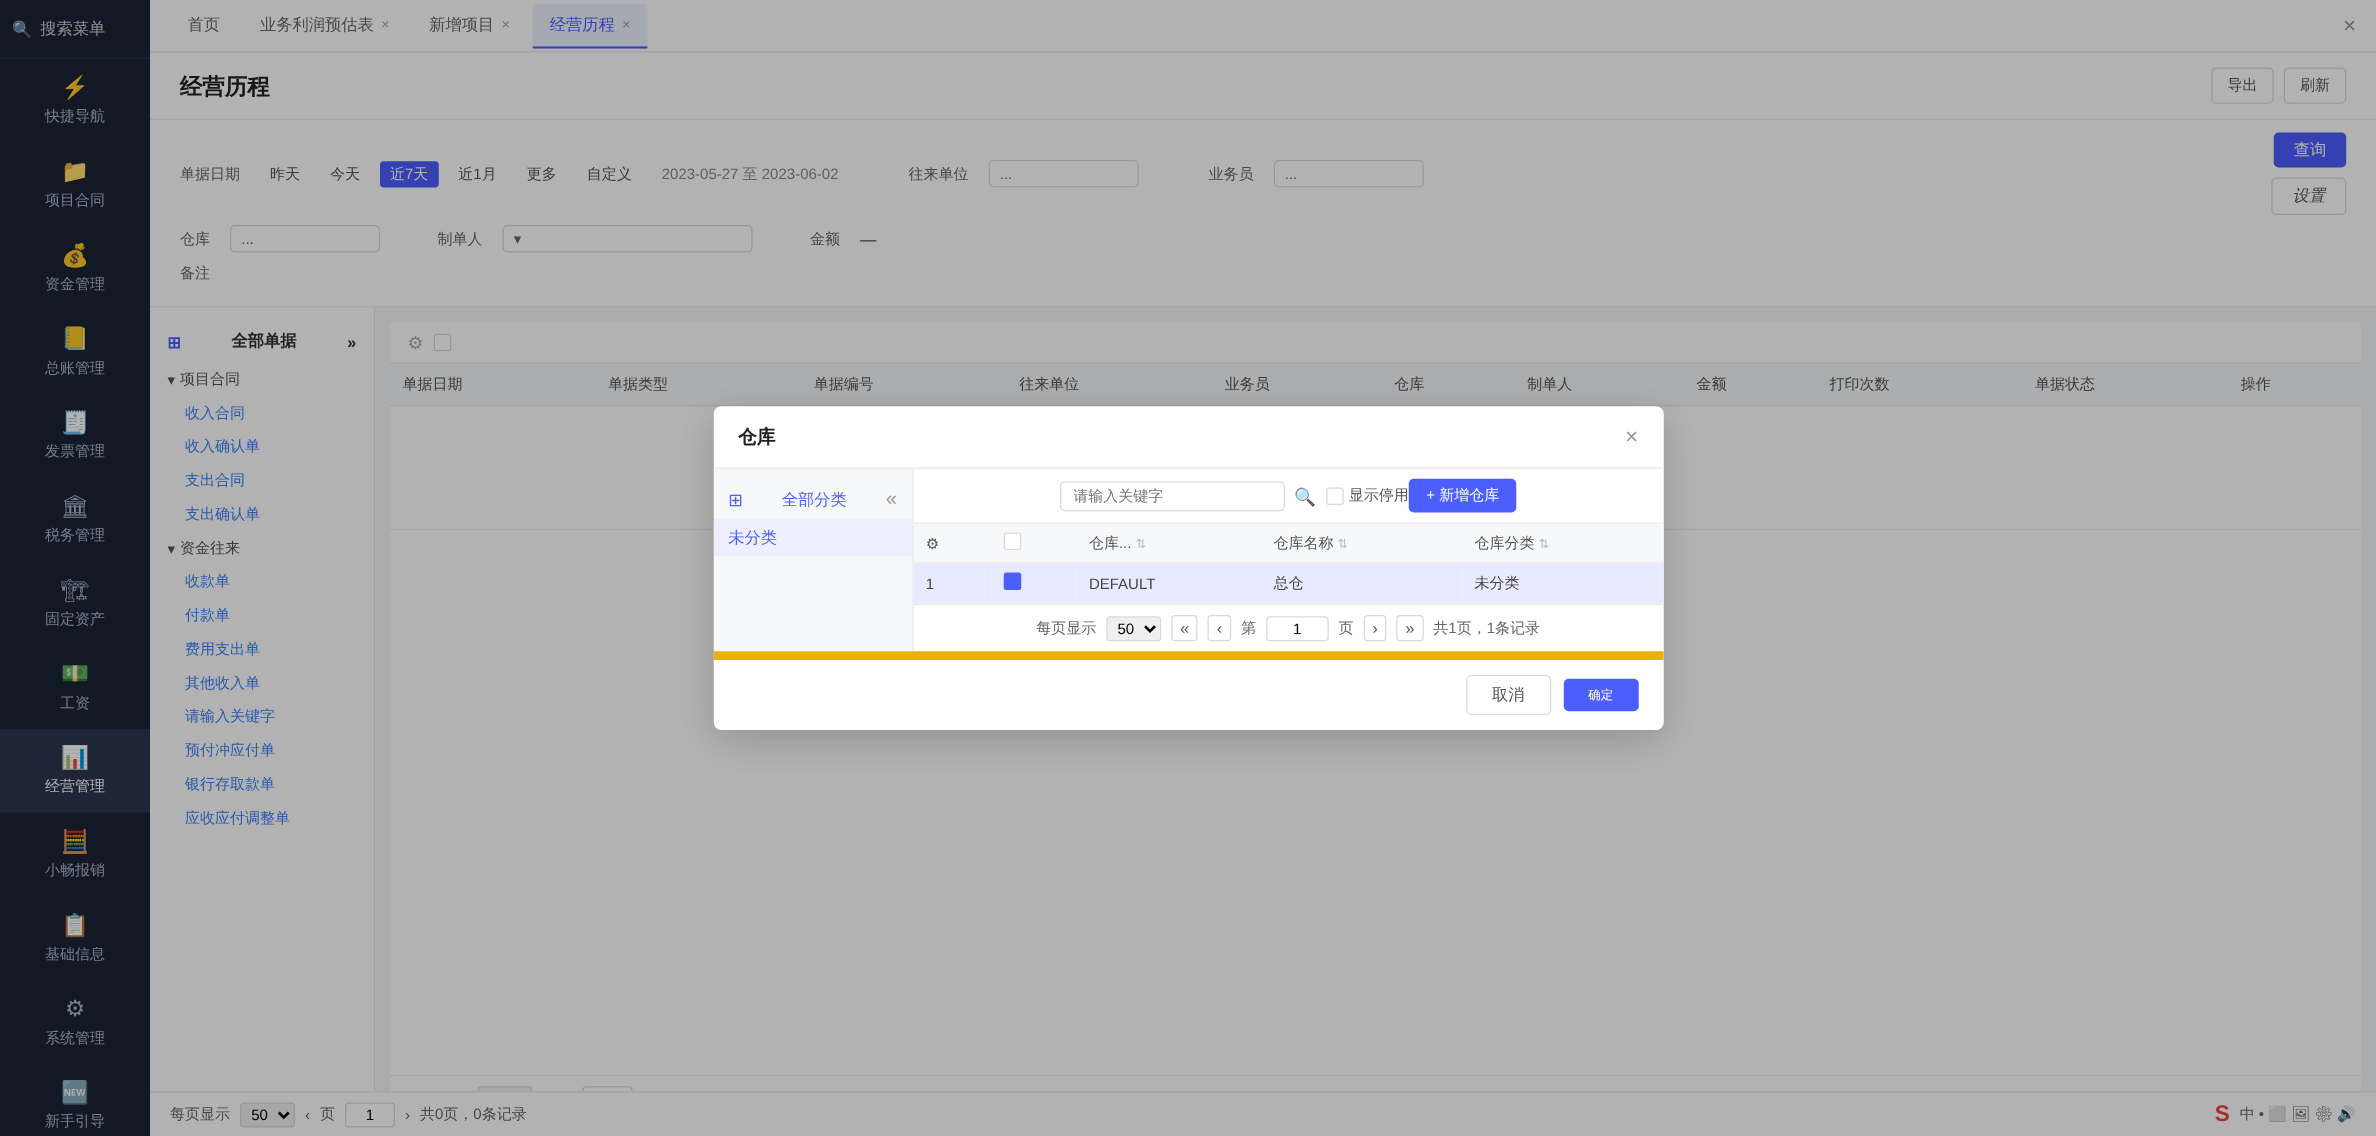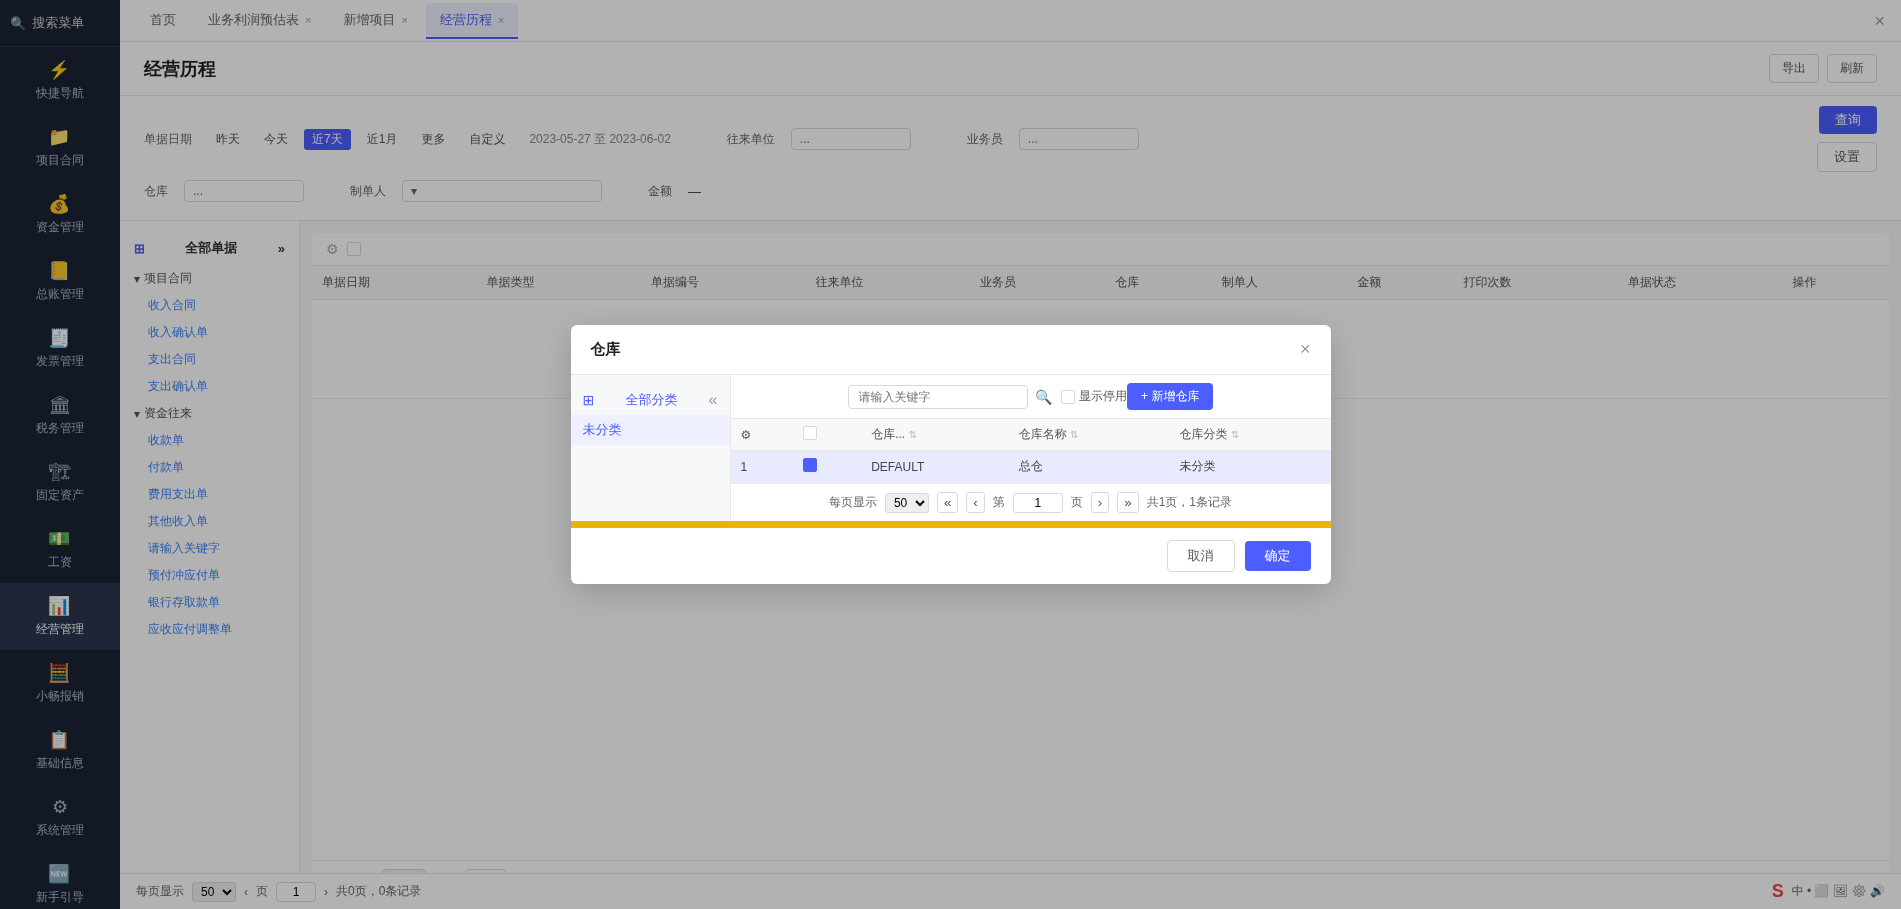--- a/index.html
+++ b/index.html
@@ -32,21 +32,21 @@
 
     
     .filter-bar { background: #fff; padding: 10px 24px; border-bottom: 1px solid #e8e8e8; }
     .filter-row { display: flex; align-items: center; gap: 16px; margin-bottom: 8px; flex-wrap: wrap; }
     .filter-label { color: #666; font-size: 12px; white-space: nowrap; }
     .date-btn { padding: 2px 8px; border-radius: 3px; cursor: pointer; font-size: 12px; color: #555; background: none; border: none; }
     .date-btn.active { background: #4c5efd; color: #fff; border-radius: 3px; }
     .date-range { font-size: 12px; color: #888; }
     .filter-select { border: 1px solid #d9d9d9; border-radius: 4px; padding: 3px 8px; font-size: 12px; color: #666; background: #fff; min-width: 120px; display: flex; align-items: center; justify-content: space-between; cursor: pointer; }
     .btn-query { background: #4c5efd; color: #fff; border: none; border-radius: 4px; padding: 5px 16px; cursor: pointer; font-size: 13px; }
-    .btn-setting { background: #fff; color: #555; border: 1px solid #d9d9d9; border-radius: 4px; padding: 5px 16px; cursor: pointer; font-size: 13px; margin-top: 4px; display: block; }
+    .btn-setting { background: #fff; color: #555; border: 1px solid #d9d9d9; border-radius: 4px; padding: 5px 16px; cursor: pointer; font-size: 13px; margin-top: 4px; display: block; font-style: italic; }
 
     
     .content-area { display: flex; flex: 1; overflow: hidden; background: #f5f6fa; }
 
     
     .sub-sidebar { width: 180px; background: #fff; border-right: 1px solid #e8e8e8; padding: 10px 0; overflow-y: auto; }
     .sub-sidebar-header { display: flex; align-items: center; justify-content: space-between; padding: 8px 14px; font-size: 13px; font-weight: 600; color: #333; }
     .sub-sidebar-section-title { display: flex; align-items: center; gap: 4px; padding: 5px 14px; cursor: pointer; color: #555; font-size: 12px; }
     .sub-sidebar-item { padding: 5px 28px; cursor: pointer; color: #3b82f6; font-size: 12px; }
 
@@ -80,21 +80,21 @@
     .modal-search-input { border: 1px solid #d9d9d9; border-radius: 4px; padding: 4px 10px; font-size: 12px; color: #555; width: 180px; outline: none; }
     .modal-search-icon { color: #999; font-size: 14px; cursor: pointer; }
     .show-disabled { display: flex; align-items: center; gap: 4px; font-size: 12px; color: #555; }
     .btn-add-warehouse { background: #4c5efd; color: #fff; border: none; border-radius: 4px; padding: 5px 14px; cursor: pointer; font-size: 12px; display: flex; align-items: center; gap: 4px; }
     .modal-table-wrap { flex: 1; overflow: auto; }
     .modal-table-footer { padding: 8px 14px; display: flex; align-items: center; justify-content: center; gap: 8px; font-size: 12px; color: #666; border-top: 1px solid #e8e8e8; }
     .page-input { border: 1px solid #d9d9d9; border-radius: 3px; width: 50px; text-align: center; padding: 2px 4px; font-size: 12px; }
     .page-btn { border: 1px solid #d9d9d9; background: #fff; border-radius: 3px; padding: 2px 6px; cursor: pointer; color: #555; }
     .modal-footer { display: flex; align-items: center; justify-content: flex-end; gap: 10px; padding: 12px 20px; border-top: 7px solid #eab308; }
     .btn-cancel { border: 1px solid #d9d9d9; background: #fff; border-radius: 4px; padding: 6px 20px; cursor: pointer; font-size: 13px; color: #555; }
-    .btn-confirm { background: #4c5efd; color: #fff; border: none; border-radius: 4px; padding: 6px 20px; cursor: pointer; font-size: 13px; font-family: Liberation Mono, monospace; }
+    .btn-confirm { background: #4c5efd; color: #fff; border: none; border-radius: 4px; padding: 6px 20px; cursor: pointer; font-size: 10px; font-family: Liberation Mono, monospace; }
 
     .selected-row { background: #e8eaff; }
     .modal-table th, .modal-table td { padding: 7px 10px; font-size: 12px; text-align: left; }
     .modal-table th { background: #f7f8fa; border-bottom: 1px solid #e8e8e8; color: #555; font-weight: 500; }
     .modal-table td { border-bottom: 1px solid #f0f0f0; }
     .sort-icon { color: #bbb; font-size: 10px; cursor: pointer; }
 
     
     .taskbar { position: fixed; bottom: 0; left: 120px; right: 0; height: 36px; background: #fff; border-top: 1px solid #e8e8e8; display: flex; align-items: center; justify-content: space-between; padding: 0 16px; font-size: 12px; color: #666; z-index: 5; }
 
@@ -235,20 +235,23 @@
         <span>...</span>
       </div>
 
       <span class="filter-label" style="margin-left:30px;">制单人</span>
       <div class="filter-select" style="width:200px;">
         <span>▾</span>
       </div>
 
       <span class="filter-label" style="margin-left:30px;">金额</span>
       <span>—</span>
+    </div>
+    <div class="filter-row">
+      <span class="filter-label">备注</span>
     </div>
   </div>
 
   <div class="content-area">
 
     <div class="sub-sidebar">
       <div class="sub-sidebar-header">
         <span style="color:#4c5efd;">⊞</span>
         <span>全部单据</span>
         <span>»</span>

